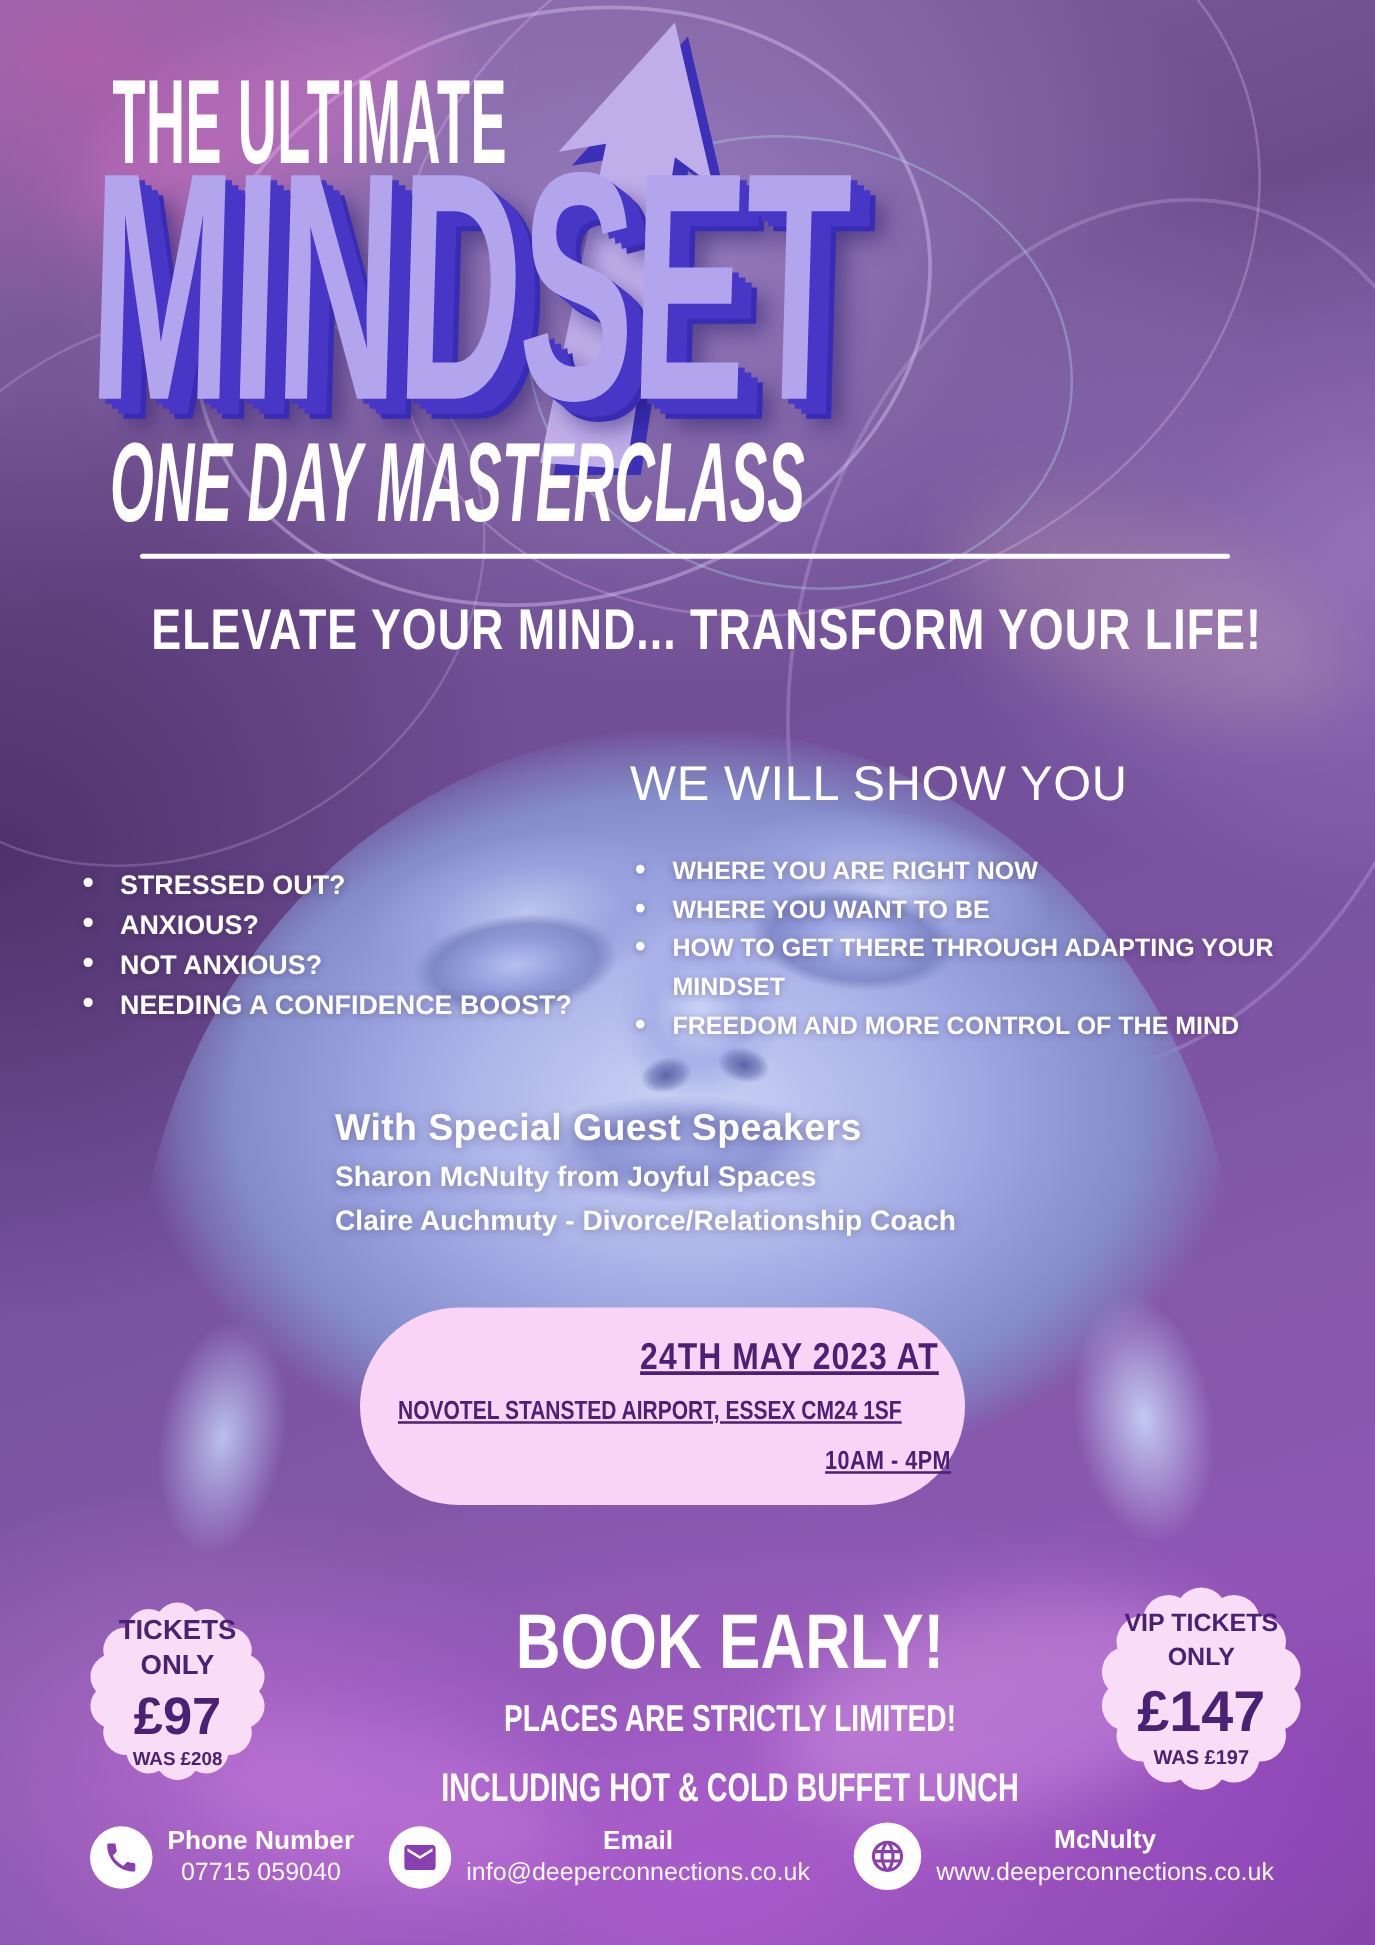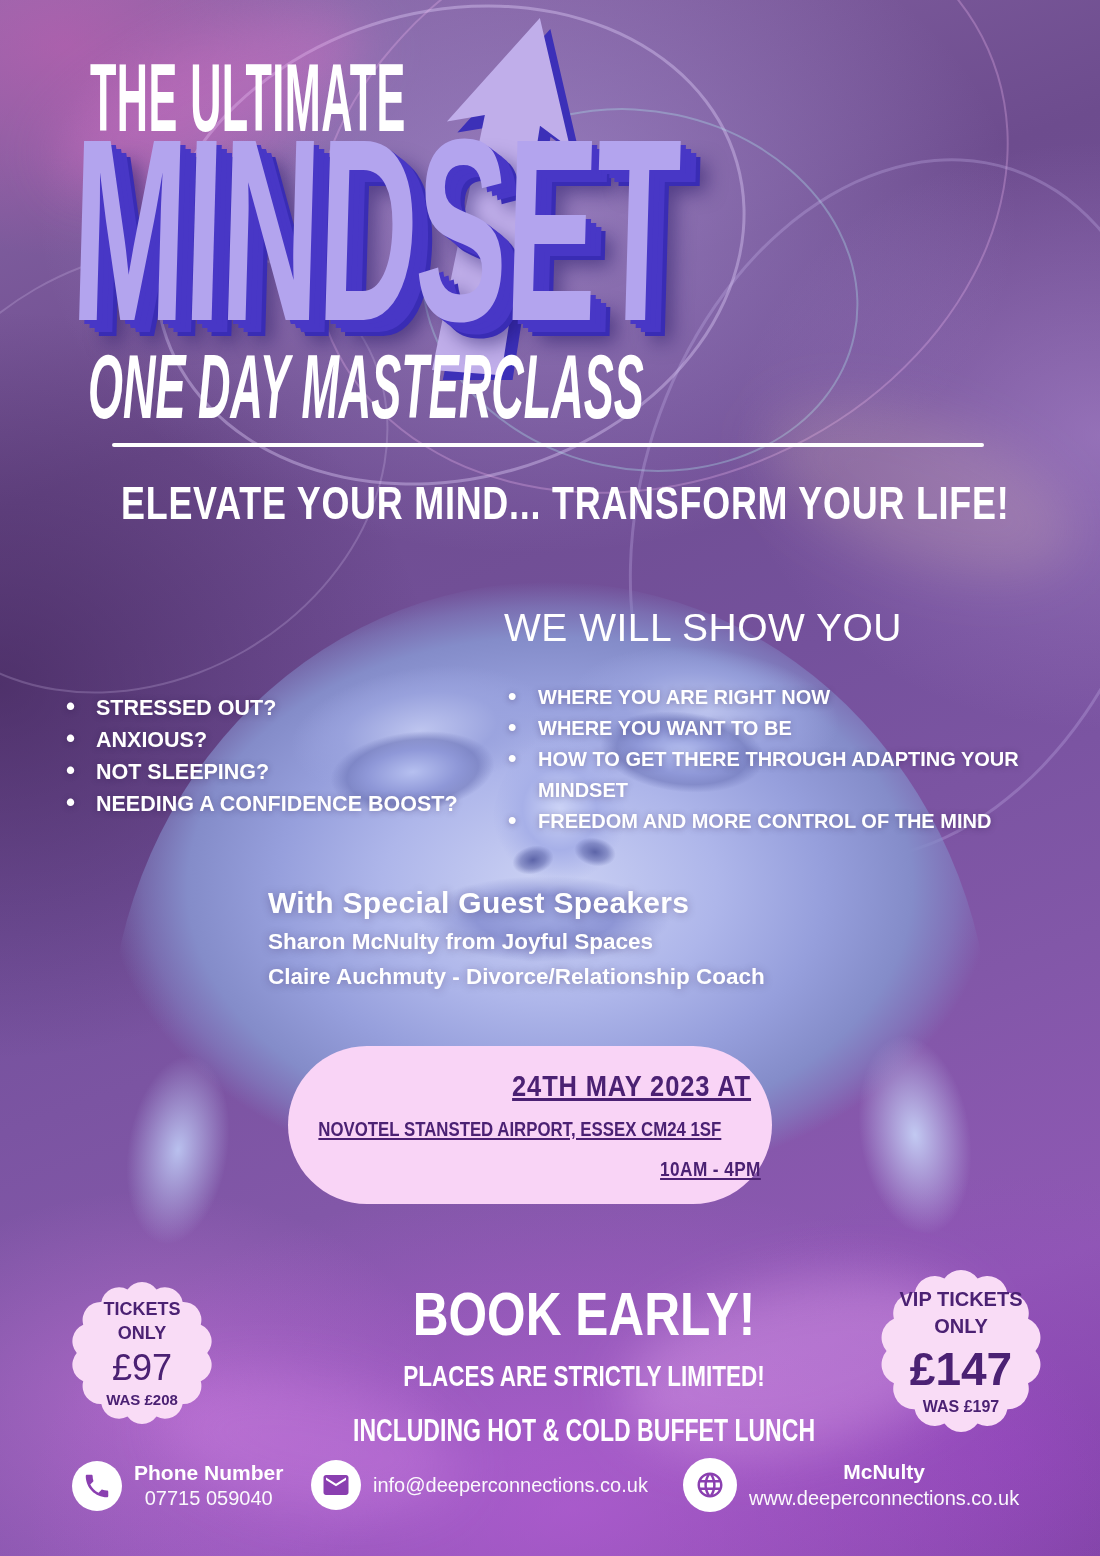--- a/index.html
+++ b/index.html
@@ -84,22 +84,22 @@
   .pill-time{margin-top:16px;font-size:21px;font-weight:800;letter-spacing:.5px;transform:scaleX(.82);white-space:nowrap;}
   .book{left:0;top:1283px;width:1088px;text-align:center;z-index:4;margin-left:40px;}
   .book-h{font-size:62px;font-weight:700;line-height:1;transform:scaleX(.80);transform-origin:center top;white-space:nowrap;}
   .book-l1{margin-top:14px;font-size:30px;font-weight:700;transform:scaleX(.75);transform-origin:center top;white-space:nowrap;}
   .book-l2{margin-top:19px;font-size:32px;font-weight:700;transform:scaleX(.72);transform-origin:center top;white-space:nowrap;}
   .badge{position:absolute;z-index:5;}
   .badge svg{position:absolute;left:0;top:0;width:100%;height:100%;}
   .badge .btxt{position:absolute;inset:0;display:flex;flex-direction:column;align-items:center;justify-content:center;
     color:var(--deep,#4b2173);text-align:center;}
   .badge-left{left:64px;top:1275px;width:156px;height:156px;}
-  .badge-left .b1,.badge-left .b2{font-size:18px;font-weight:800;line-height:1.3;}
-  .badge-left .bp{font-size:36px;font-weight:400;line-height:1.15;margin-top:2px;}
+  .badge-left .b1,.badge-left .b2{font-size:22px;font-weight:800;line-height:1.3;}
+  .badge-left .bp{font-size:42px;font-weight:700;line-height:1.15;margin-top:2px;}
   .badge-left .bw{font-size:15px;font-weight:800;margin-top:2px;}
   .badge-right{left:872px;top:1262px;width:178px;height:178px;}
   .badge-right .b1,.badge-right .b2{font-size:20px;font-weight:800;line-height:1.35;}
   .badge-right .bp{font-size:46px;font-weight:800;line-height:1.15;margin-top:3px;}
   .badge-right .bw{font-size:16px;font-weight:800;margin-top:3px;}
   .contact{position:absolute;display:flex;align-items:center;gap:12px;z-index:5;text-align:center;}
   .c-phone{left:72px;top:1460px;}
   .c-email{left:311px;top:1460px;}
   .c-web{left:683px;top:1458px;}
   .c-circle{width:50px;height:50px;border-radius:50%;background:#fff;display:flex;align-items:center;justify-content:center;flex:0 0 auto;}
@@ -144,21 +144,21 @@
 
   <div class="abs kicker">THE ULTIMATE</div>
   <div class="abs title">MINDSET</div>
   <div class="abs subtitle">ONE DAY MASTERCLASS</div>
   <div class="abs divider"></div>
   <div class="abs tagline">ELEVATE YOUR MIND... TRANSFORM YOUR LIFE!</div>
 
   <ul class="blist areyou-list">
       <li>STRESSED OUT?</li>
       <li>ANXIOUS?</li>
-      <li>NOT SLEEPING?</li>
+      <li>NOT ANXIOUS?</li>
       <li>NEEDING A CONFIDENCE BOOST?</li>
     </ul>
 
   <div class="abs show-h">WE WILL SHOW YOU</div>
   <ul class="blist show-list">
       <li>WHERE YOU ARE RIGHT NOW</li>
       <li>WHERE YOU WANT TO BE</li>
       <li>HOW TO GET THERE THROUGH ADAPTING YOUR MINDSET</li>
       <li>FREEDOM AND MORE CONTROL OF THE MIND</li>
     </ul>
@@ -215,20 +215,21 @@
       <div class="c-value">07715 059040</div>
     </div>
   </div>
   <div class="contact c-email">
     <div class="c-circle">
       <svg viewBox="0 0 24 24">
           <path d="M20 4H4c-1.1 0-1.99.9-1.99 2L2 18c0 1.1.9 2 2 2h16c1.1 0 2-.9 2-2V6c0-1.1-.9-2-2-2zm0 4l-8 5-8-5V6l8 5 8-5v2z"></path>
         </svg>
     </div>
     <div>
+      <div class="c-label">Email</div>
       <div class="c-value">info@deeperconnections.co.uk</div>
     </div>
   </div>
   <div class="contact c-web">
     <div class="c-circle">
       <svg viewBox="0 0 24 24">
           <path d="M11.99 2C6.47 2 2 6.48 2 12s4.47 10 9.99 10C17.52 22 22 17.52 22 12S17.52 2 11.99 2zm6.93 6h-2.95c-.32-1.25-.78-2.45-1.38-3.56 1.84.63 3.37 1.91 4.33 3.56zM12 4.04c.83 1.2 1.48 2.53 1.91 3.96h-3.82c.43-1.43 1.08-2.76 1.91-3.96zM4.26 14C4.1 13.36 4 12.69 4 12s.1-1.36.26-2h3.38c-.08.66-.14 1.32-.14 2 0 .68.06 1.34.14 2H4.26zm.82 2h2.95c.32 1.25.78 2.45 1.38 3.56-1.84-.63-3.37-1.9-4.33-3.56zm2.95-8H5.08c.96-1.66 2.49-2.93 4.33-3.56C8.81 5.55 8.35 6.75 8.03 8zM12 19.96c-.83-1.2-1.48-2.53-1.91-3.96h3.82c-.43 1.43-1.08 2.76-1.91 3.96zM14.34 14H9.66c-.09-.66-.16-1.32-.16-2 0-.68.07-1.35.16-2h4.68c.09.65.16 1.32.16 2 0 .68-.07 1.34-.16 2zm.25 5.56c.6-1.11 1.06-2.31 1.38-3.56h2.95c-.96 1.65-2.49 2.93-4.33 3.56zM16.36 14c.08-.66.14-1.32.14-2 0-.68-.06-1.34-.14-2h3.38c.16.64.26 1.31.26 2s-.1 1.36-.26 2h-3.38z"></path>
         </svg>
     </div>
     <div>

